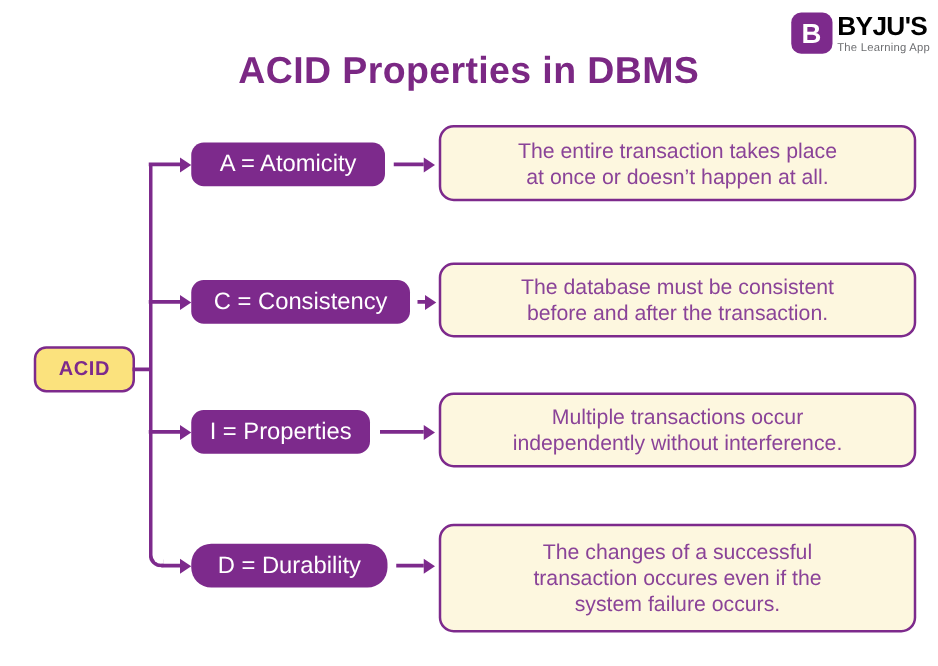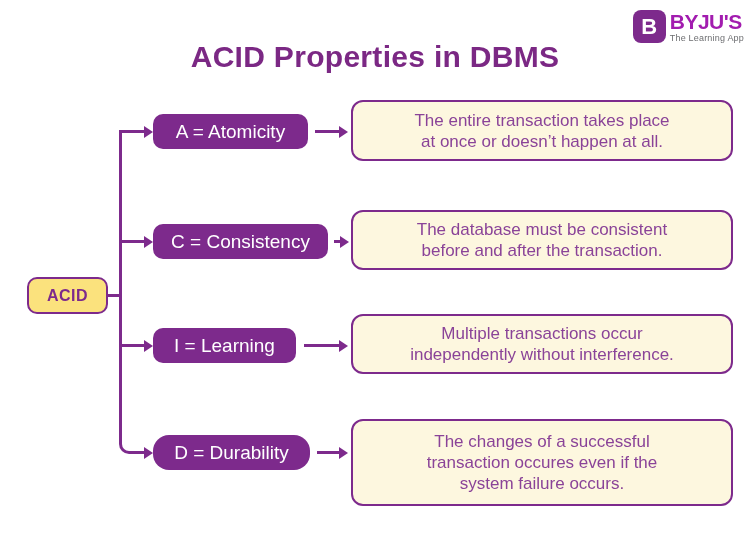--- a/index.html
+++ b/index.html
@@ -13,21 +13,21 @@
     font-size:30px;font-weight:700;color:#7B2884;letter-spacing:.3px;
   }
   
   .logo{position:absolute;top:10px;right:6px;display:flex;align-items:flex-start;gap:4px;}
   .logo-icon{
     width:33px;height:33px;background:#7D2A8C;border-radius:8px;
     display:flex;align-items:center;justify-content:center;
     color:#ffffff;font-size:22px;font-weight:700;
   }
   .logo-texts{display:flex;flex-direction:column;}
-  .logo-name{font-size:21px;font-weight:700;color:#a21caf;letter-spacing:-.5px;line-height:23px;}
+  .logo-name{font-size:21px;font-weight:700;color:#000000;letter-spacing:-.5px;line-height:23px;}
   .logo-tagline{font-size:9px;color:#6D6E71;letter-spacing:.2px;}
 
   
   .acid{
     position:absolute;left:27px;top:277px;width:81px;height:37px;box-sizing:border-box;
     background:#FBE27D;border:2.5px solid #7D2A8C;border-radius:10px;
     display:flex;align-items:center;justify-content:center;
     font-size:16px;font-weight:700;color:#7D2A8C;letter-spacing:.5px;
   }
 
@@ -106,21 +106,21 @@
   </div>
   <div class="hline b2">
     <span class="ahead"></span>
   </div>
   <div class="hline b3">
     <span class="ahead"></span>
   </div>
 
   <div class="pbox p0">A = Atomicity</div>
   <div class="pbox p1">C = Consistency</div>
-  <div class="pbox p2">I = Learning</div>
+  <div class="pbox p2">I = Properties</div>
   <div class="pbox p3">D = Durability</div>
 
   <div class="hline a0">
     <span class="ahead"></span>
   </div>
   <div class="hline a1">
     <span class="ahead"></span>
   </div>
   <div class="hline a2">
     <span class="ahead"></span>

